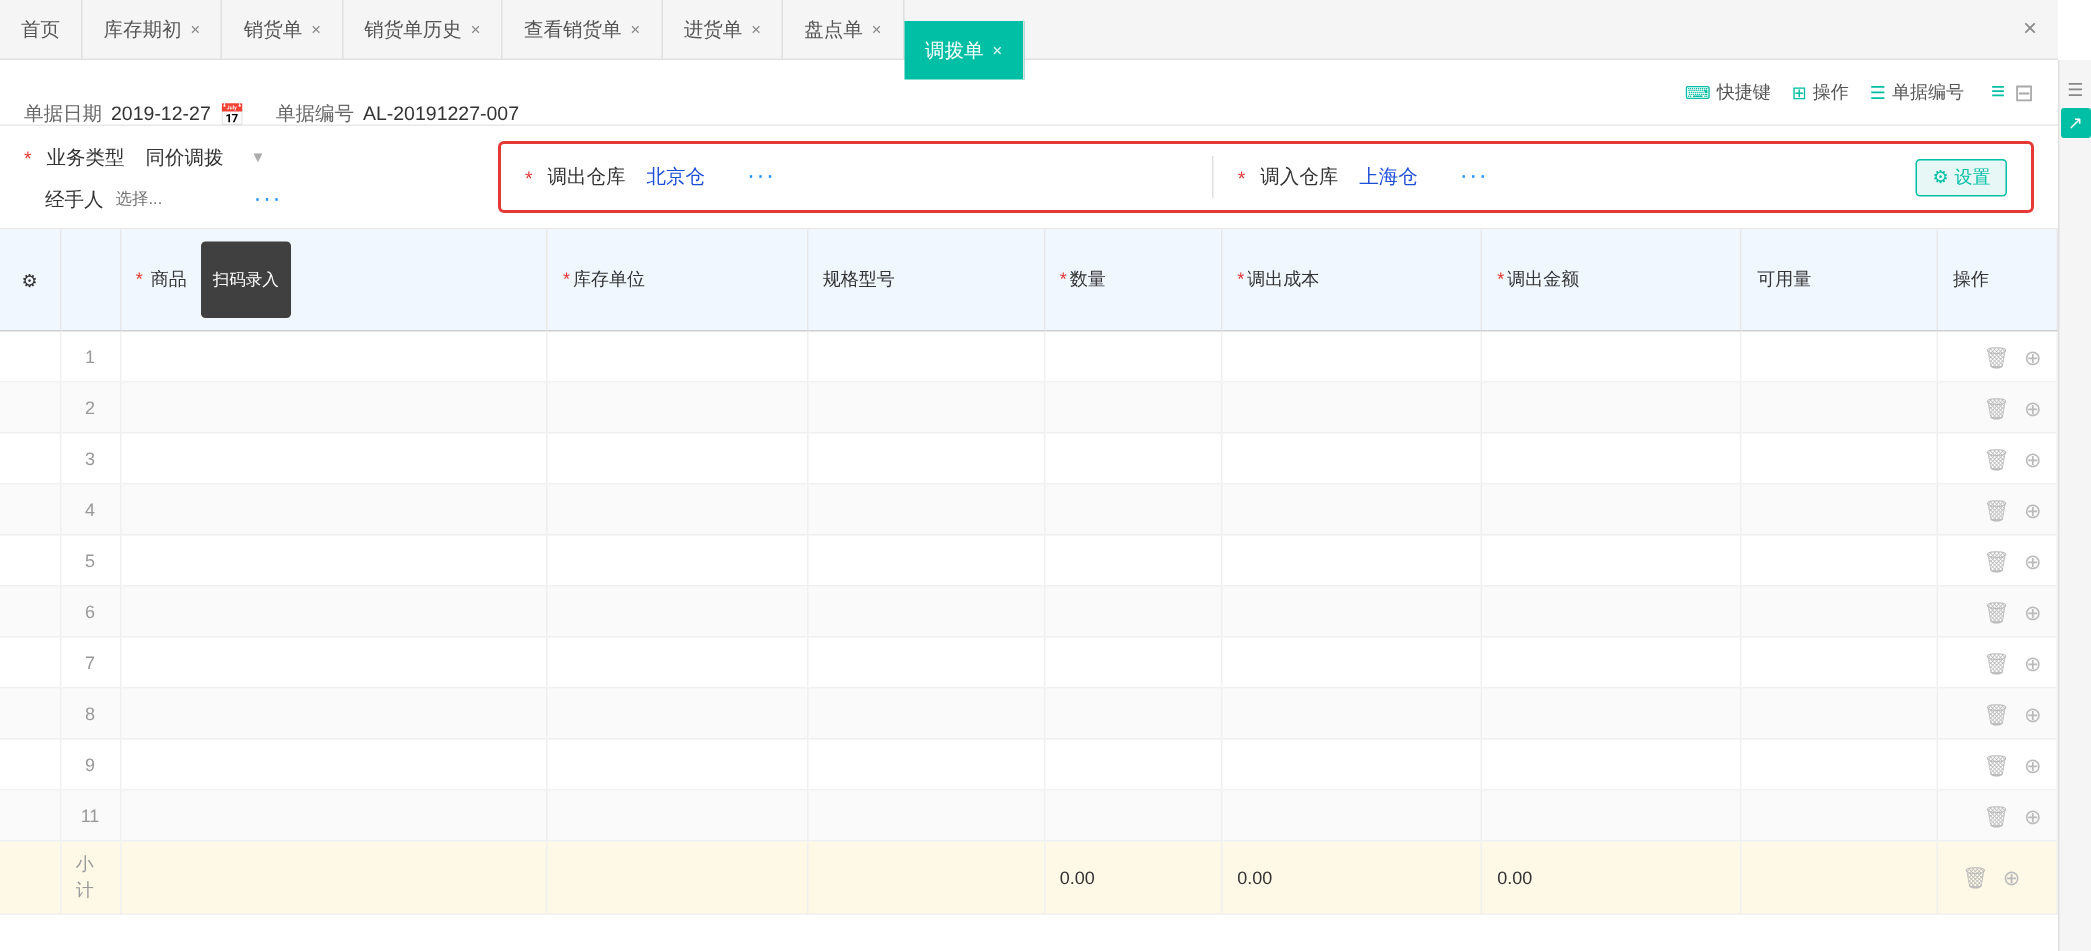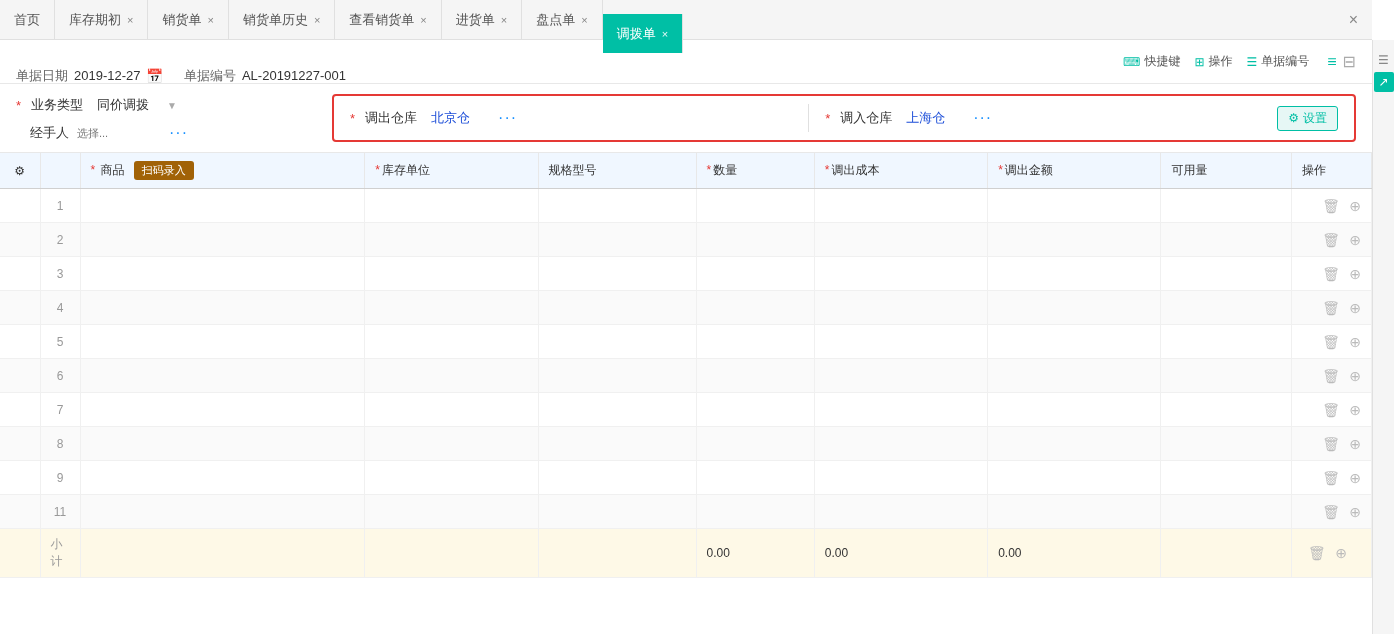--- a/index.html
+++ b/index.html
@@ -85,22 +85,22 @@
     tbody td {
       padding: 7px 10px; border-right: 1px solid #f0f0f0;
       color: #333; height: 34px;
     }
     .row-num { color: #999; text-align: center; }
     .col-operation { text-align: right; white-space: nowrap; }
     .op-icon { cursor: pointer; color: #bbb; font-size: 14px; margin-left: 6px; }
 
     
     .scan-btn {
-      background: #a16207; color: #fff; border: none; border-radius: 3px;
-      padding: 2px 8px; font-size: 11px; cursor: pointer; margin-left: 6px;
+      background: #404040; color: #fff; border: none; border-radius: 3px;
+      padding: 18px 8px; font-size: 11px; cursor: pointer; margin-left: 6px;
     }
 
     
     .col-num { width: 40px; }
     .col-op { width: 80px; }
 
     
     .right-sidebar {
       position: fixed; right: 0; top: 40px; bottom: 0;
       width: 22px; display: flex; flex-direction: column;
@@ -168,21 +168,21 @@
   </div>
 
   <div class="toolbar">
     <div class="toolbar-item">
       <span class="toolbar-label">单据日期</span>
       <span class="toolbar-value">2019-12-27</span>
       <span class="toolbar-icon">📅</span>
     </div>
     <div class="toolbar-item">
       <span class="toolbar-label">单据编号</span>
-      <span class="toolbar-value">AL-20191227-001</span>
+      <span class="toolbar-value">AL-20191227-007</span>
     </div>
     <div class="toolbar-right">
       <div class="toolbar-action">
         <span style="color:#00bfa5">⌨</span>
         <span>快捷键</span>
       </div>
       <div class="toolbar-action">
         <span style="color:#00bfa5">⊞</span>
         <span>操作</span>
       </div>

